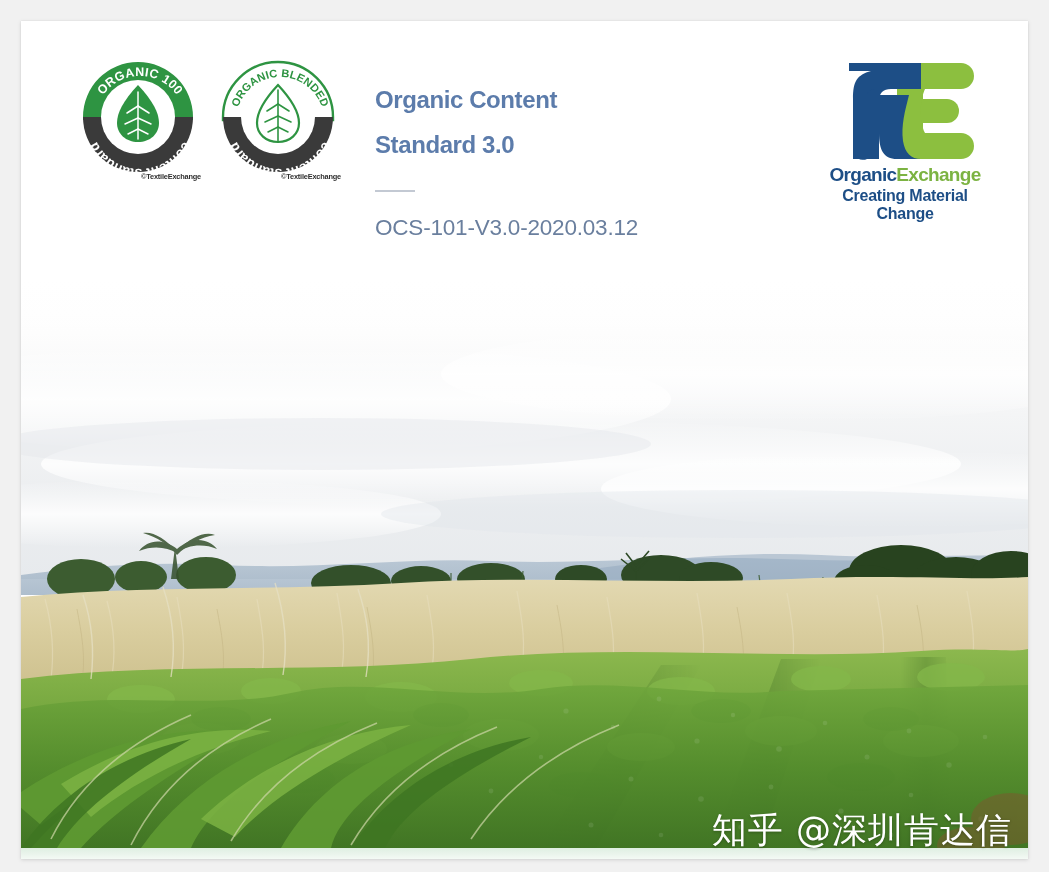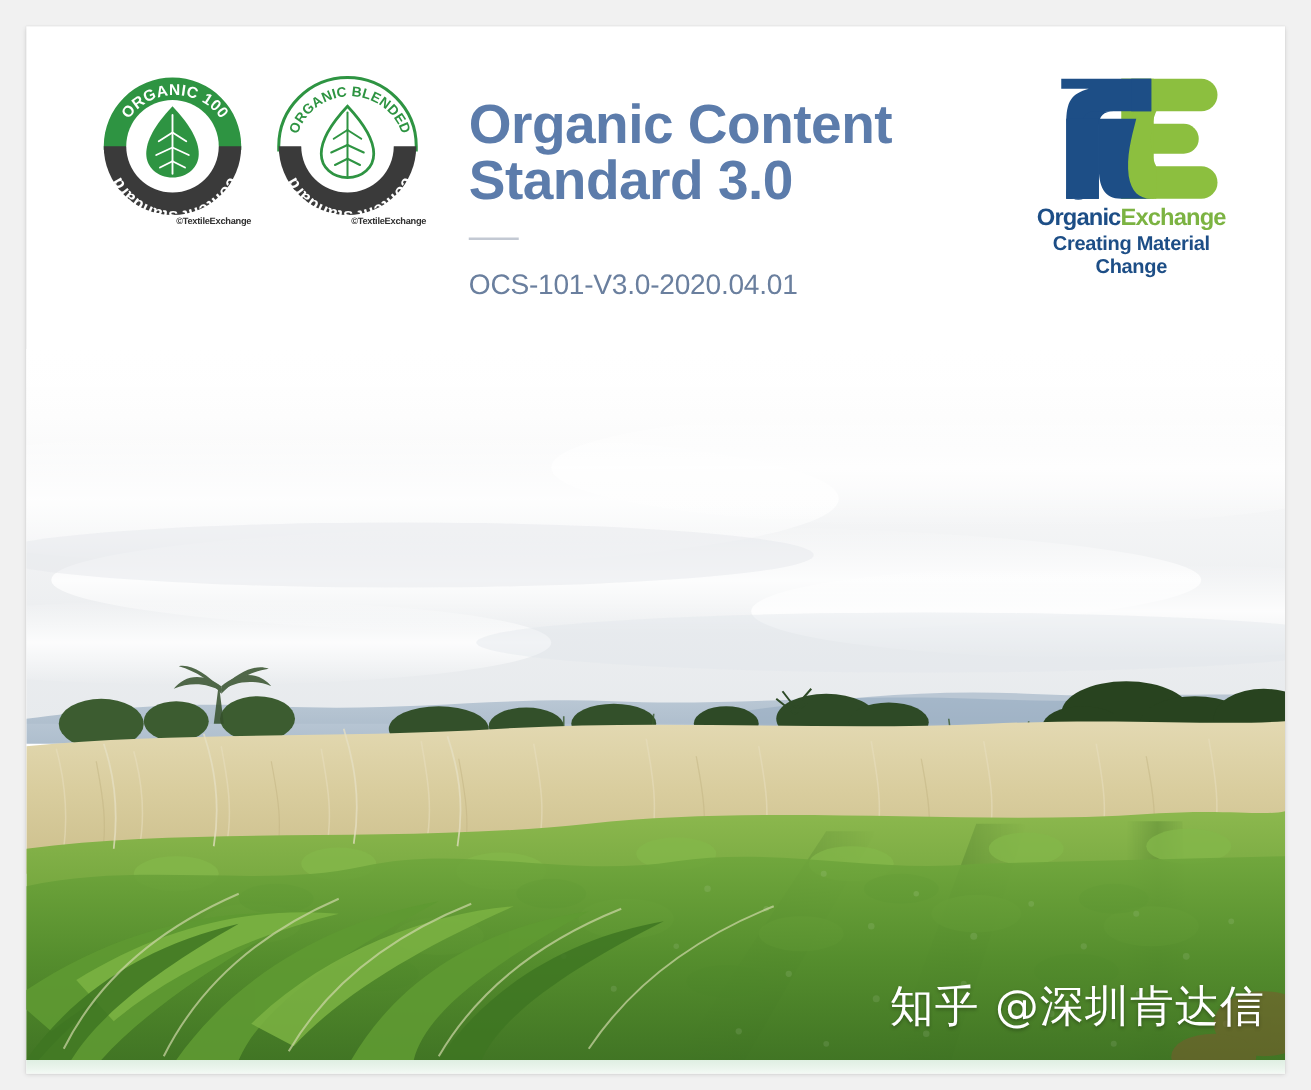--- a/index.html
+++ b/index.html
@@ -67,21 +67,21 @@
   }
 
   
   #title-block {
     position: absolute;
     left: 354px;
     top: 56px;
     width: 400px;
   }
   #doc-title {
-    font-size: 44px;
+    font-size: 24px;
     line-height: 45px;
     font-weight: bold;
     color: #5c7cab;
     letter-spacing: -0.4px;
     white-space: pre-line;
     font-family: "Liberation Sans", sans-serif;
   }
   #title-divider {
     margin-top: 23px;
     width: 40px;
@@ -146,21 +146,21 @@
     width: 1007px;
     height: 11px;
     background: linear-gradient(to bottom, #dfefe2 0%, #eaf4ec 55%, #f4faf5 100%);
     z-index: 3;
   }
 
   
   #watermark {
     position: absolute;
     right: 16px;
-    bottom: 32px;
+    bottom: 8px;
     font-size: 35px;
     line-height: 42px;
     color: #ffffff;
     letter-spacing: 1px;
     font-family: "DejaVu Sans", sans-serif;
     text-shadow: 0 1px 3px rgba(0,0,0,0.30);
     white-space: nowrap;
     z-index: 9;
     user-select: none;
   }
@@ -239,21 +239,21 @@
             <textPath href="#arcBotBl" startOffset="50%" text-anchor="middle">content standard</textPath>
           </text>
         </svg>
         <div class="seal-caption">©TextileExchange</div>
       </div>
 
       <div id="title-block">
         <div id="doc-title">Organic Content
 Standard 3.0</div>
         <div id="title-divider"></div>
-        <div id="doc-code">OCS-101-V3.0-2020.04.01</div>
+        <div id="doc-code">OCS-101-V3.0-2020.03.12</div>
       </div>
 
       <div id="te-logo">
         <svg id="te-mark" viewBox="0 0 140 104">
 
           <path d="M 62,4 L 126,4 A 13,13 0 0 1 126,30 L 62,30 Z" fill="#8cbf3f"></path>
           <path d="M 62,40 L 112,40 A 12,12 0 0 1 112,64 L 62,64 Z" fill="#8cbf3f"></path>
           <path d="M 62,74 L 126,74 A 13,13 0 0 1 126,100 L 62,100 Z" fill="#8cbf3f"></path>
 
           <path d="M 62,4 L 88,4 L 88,100 L 62,100 Z" fill="#8cbf3f"></path>

